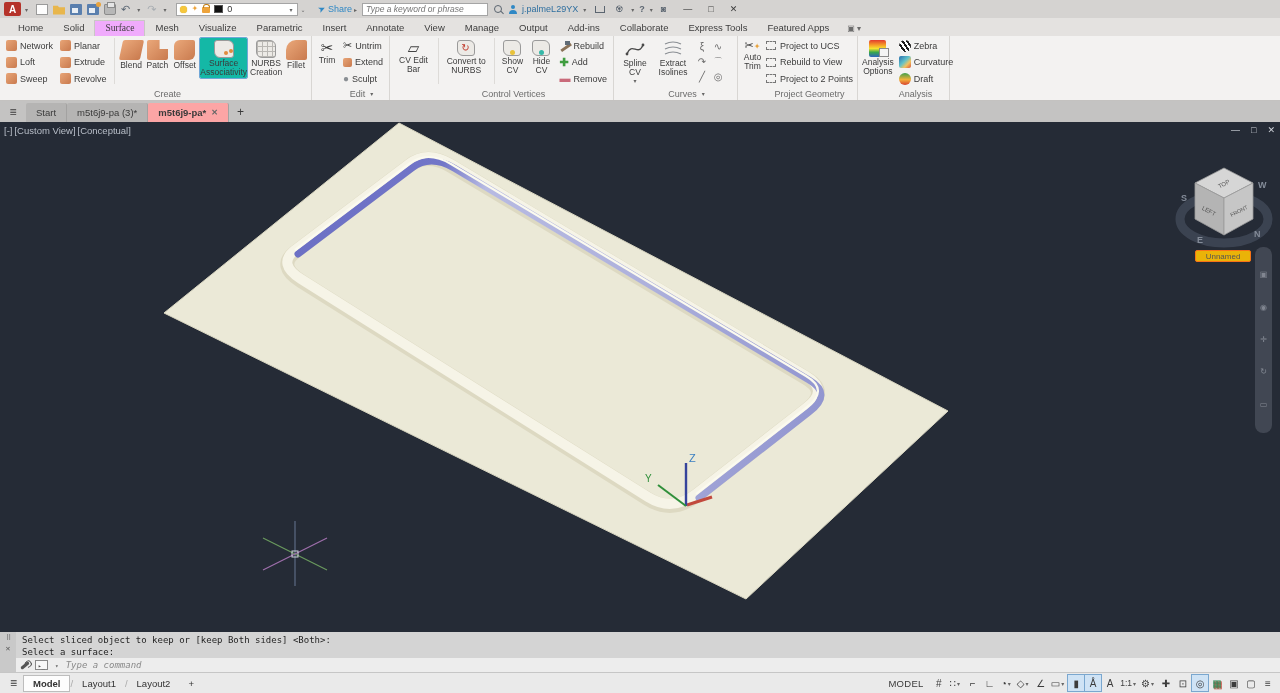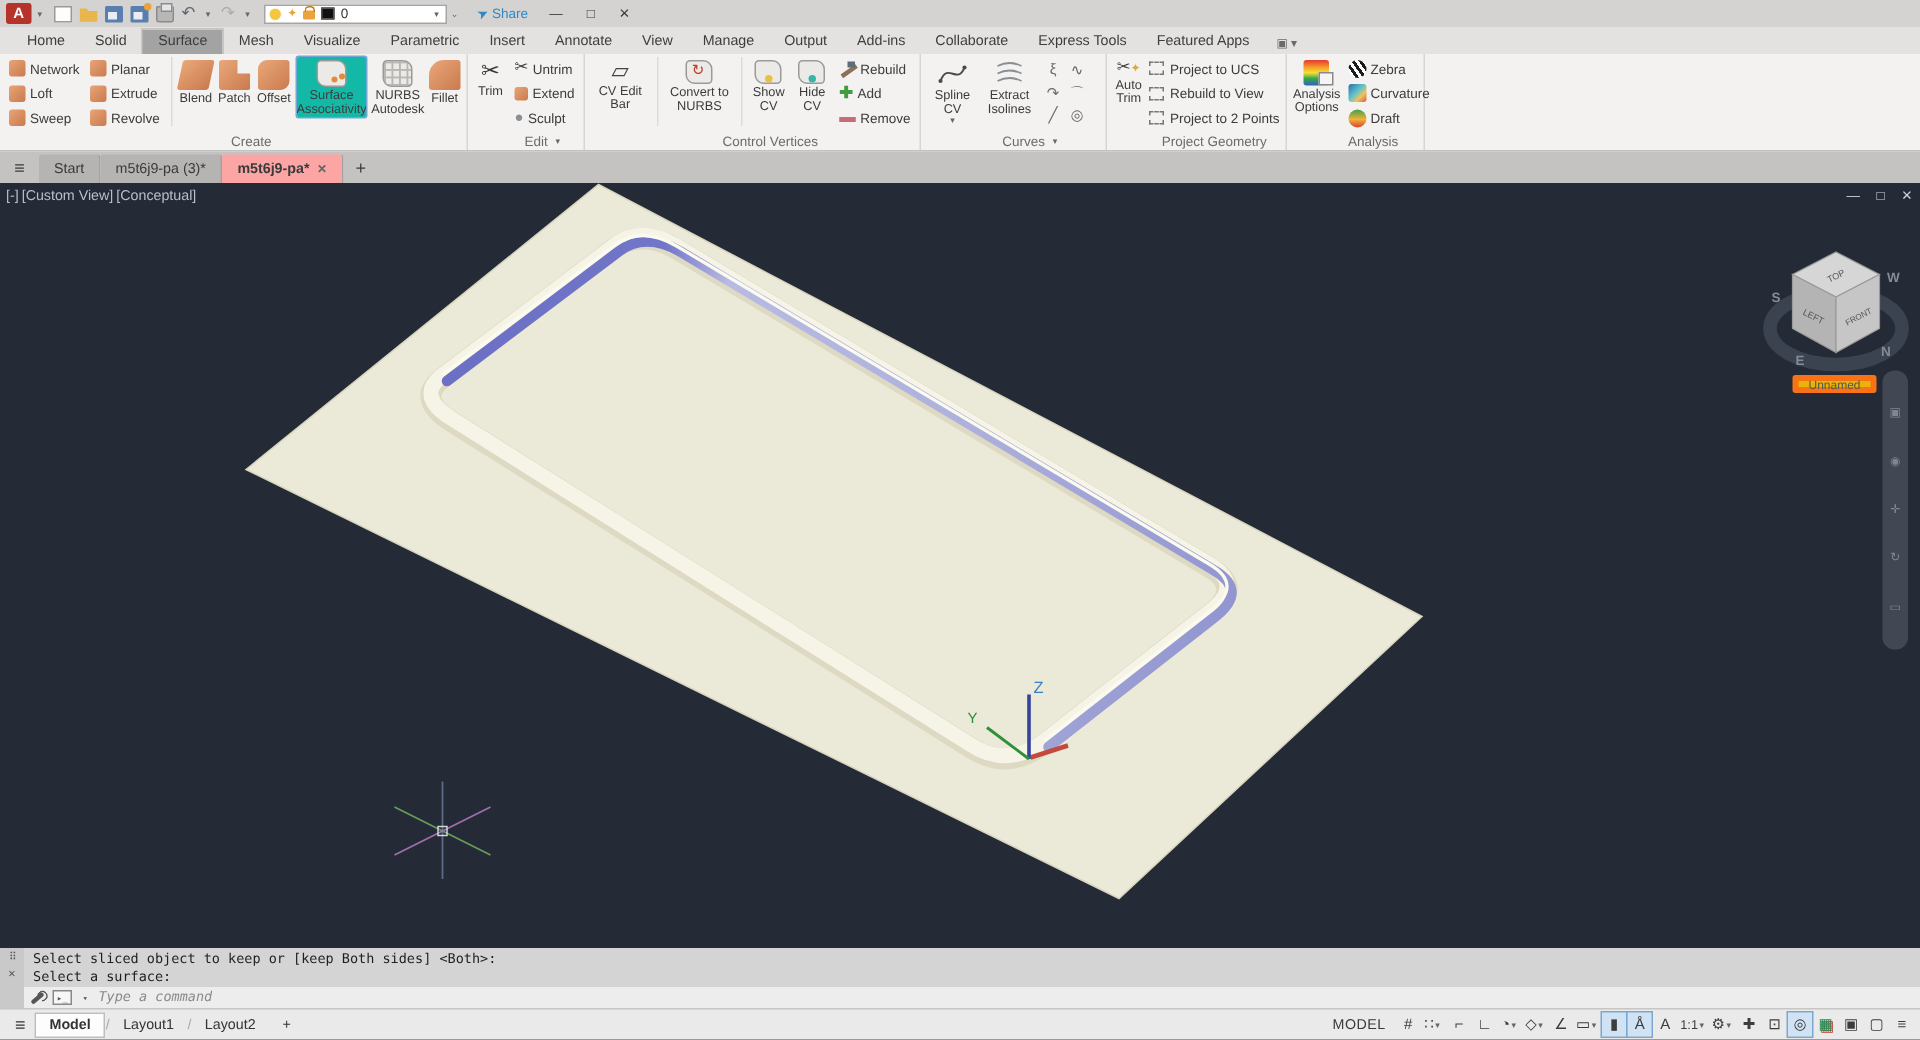--- a/index.html
+++ b/index.html
@@ -41,21 +41,21 @@
   .person::before { content:""; position:absolute; top:0; left:2.5px; width:4px; height:4px; border-radius:50%; background:#2f88c5; }
   .person::after { content:""; position:absolute; bottom:0; left:0.5px; width:8px; height:4px; border-radius:4px 4px 0 0; background:#2f88c5; }
   .tb-ico { color:#5b6570; font-size:9px; margin:0 3px; }
   .cart { width:10px; height:7px; border:1.2px solid #5b6570; border-top:none; position:relative; margin:0 4px; }
   .helpq { font-weight:bold; color:#5b6570; }
   .winbtns { display:flex; gap:16px; margin:0 6px 0 14px; color:#3d3d3d; font-size:9px; }
 
   
   .tabrow { height:18px; background:#e4e2e0; display:flex; align-items:flex-end; padding-left:8px; font-size:9.5px; color:#3d3d3d; flex:0 0 auto; }
   .rtab { padding:2px 10px 3px; white-space:nowrap; }
-  .rtab.active { background:#a3a3a3; border:1px solid #c9c7c5; border-bottom:1px solid #f3f2f1; margin-bottom:-1px; }
+  .rtab.active { background:#f0abfc; border:1px solid #c9c7c5; border-bottom:1px solid #f3f2f1; margin-bottom:-1px;font-family:Liberation Serif, serif; }
   .panel-toggle { margin-left:8px; color:#6b6b6b; font-size:8px; padding-bottom:3px; }
 
   
   .ribbon { height:65px; background:#f3f2f1; border-bottom:1px solid #c4c2c0; display:flex; flex:0 0 auto; }
   .panel { display:flex; flex-direction:column; border-right:1px solid #d8d6d3; }
   .pbody { height:51px; display:flex; align-items:flex-start; padding:2px 4px 0; gap:3px; }
   .plabel { height:13px; font-size:9px; color:#6b6b6b; display:flex; align-items:center; justify-content:center; gap:3px;margin-left:24px; }
   .vdiv { width:1px; height:46px; background:#ddlbd8; background:#dddbd8; margin:0 2px; }
   .colsm { display:flex; flex-direction:column; justify-content:space-between; height:48px; }
   .bsm { display:flex; align-items:center; gap:3px; font-size:9px; color:#3b3b3b; height:15px; padding:0 2px; white-space:nowrap; }
@@ -93,21 +93,21 @@
   .ft-menu { width:26px; display:flex; align-items:center; justify-content:center; color:#3a3a3a; font-size:12px; }
   .ftab { display:flex; align-items:center; gap:5px; padding:0 10px; background:#b5b4b3; border-right:1px solid #a3a2a1; margin-top:2px; border-radius:2px 2px 0 0; }
   .ftab.active { background:#fca5a5; font-weight:bold; }
   .ftab .x { font-size:8px; color:#666; }
   .ft-plus { display:flex; align-items:center; padding:0 8px; font-size:12px; color:#3a3a3a; }
 
   
   .viewport { position:relative; flex:1; background:#252b36; overflow:hidden; }
   .vp-label { position:absolute; left:4px; top:3px; font-size:9.5px; color:#b9bfc9; display:flex; gap:2px; z-index:3; }
   .vp-winbtns { position:absolute; right:5px; top:3px; display:flex; gap:11px; color:#cfd3da; font-size:9px; z-index:3; }
-  .unnamed { position:absolute; right:29px; top:128px; width:56px; height:12px; background:#eab308; border:4px solid #f97316; border-radius:2px;
+  .unnamed { position:absolute; right:29px; top:128px; width:56px; height:12px; background:#eab308; border:1px solid #f97316; border-radius:2px;
     font-size:8px; color:#555; display:flex; align-items:center; justify-content:center; z-index:3; }
   .navbar3d { position:absolute; right:8px; top:125px; width:17px; height:186px; background:rgba(168,174,186,0.22); border-radius:8px;
     display:flex; flex-direction:column; align-items:center; justify-content:space-evenly; z-index:2; }
   .navbar3d span { color:#cfd4dd; opacity:.45; font-size:8px; line-height:1; }
   svg text { font-family:"Liberation Sans",sans-serif; }
 
   
   .cmd { height:40px; display:flex; flex:0 0 auto; background:#d4d4d4; font-family:"DejaVu Sans Mono",monospace; }
   .cmd-left { width:16px; background:#c9c9c9; display:flex; flex-direction:column; align-items:center; padding-top:2px; gap:2px; color:#555; }
   .cmd-left .grip { font-size:7px; letter-spacing:-1px; }
@@ -158,20 +158,34 @@
       <span class="sun">✦</span>
       <span class="lock"></span>
       <span class="chip"></span>
       <span class="layer-name">0</span>
       <span class="dd">▾</span>
     </div>
     <span class="dd">⌄</span>
     <div class="share">
       <span class="pl">➤</span>
       <span>Share</span>
+    </div>
+    <div class="search-wrap">
+      <span class="dd">▸</span>
+      <input class="search-input" placeholder="Type a keyword or phrase" style="">
+      <span class="mag"></span>
+      <span class="person"></span>
+      <span style="color:#2f6f9f;">j.palmeL29YX</span>
+      <span class="dd">▾</span>
+      <span class="cart"></span>
+      <span class="tb-ico">♼</span>
+      <span class="dd">▾</span>
+      <span class="helpq">?</span>
+      <span class="dd">▾</span>
+      <span class="tb-ico">◙</span>
     </div>
     <div class="winbtns">
       <span>—</span>
       <span>□</span>
       <span>✕</span>
     </div>
   </div>
 
   <div class="tabrow">
     <span class="rtab">Home</span>
@@ -239,21 +253,21 @@
           </div>
         <div class="bbig hl" style="width:52px;">
           <span class="sheet">
               <span class="dot" style="width:4px;height:4px;background:#e08b3e;left:9px;top:10px;"></span>
               <span class="dot" style="width:4px;height:4px;background:#e08b3e;left:14px;top:8px;"></span>
             </span>
           <span class="lbl">Surface Associativity</span>
         </div>
         <div class="bbig" style="width:40px;">
           <span class="sheet grid"></span>
-          <span class="lbl">NURBS Autodesk</span>
+          <span class="lbl">NURBS Creation</span>
         </div>
         <div class="bbig" style="width:28px;">
             <span class="tb" style="border-radius:10px 2px 2px 2px;"></span>
             <span class="lbl">Fillet</span>
           </div>
       </div>
       <div class="plabel">Create</div>
     </div>
 
     <div class="panel" style="width:78px;">

